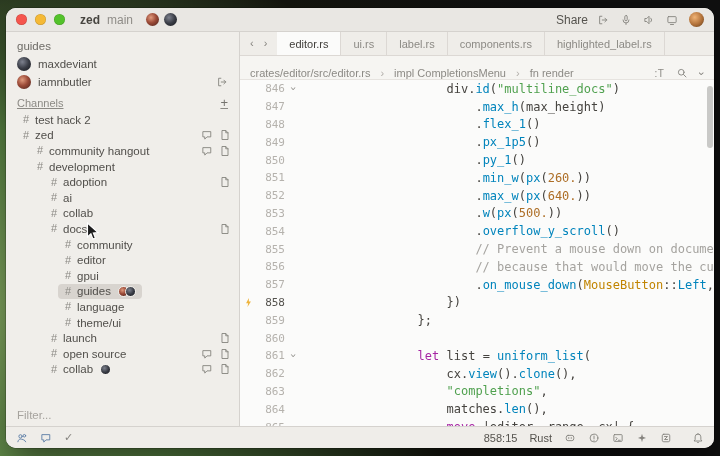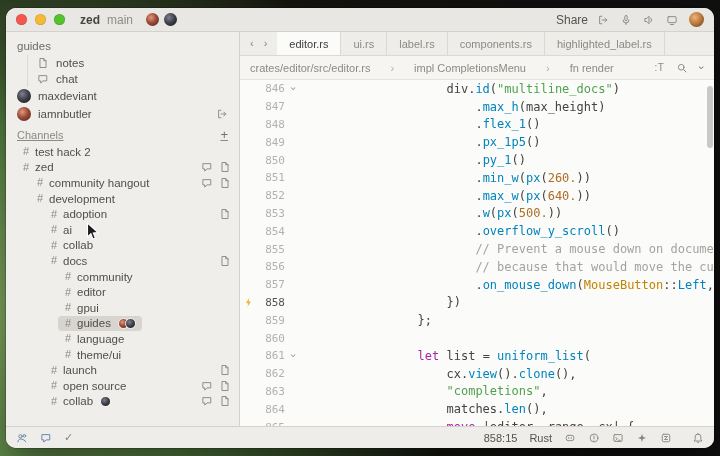--- a/index.html
+++ b/index.html
@@ -67,21 +67,21 @@
   .icn.hash-icon,.icn[data-name="hash-icon"]{width:8px;color:#8c8a85;}
   
   .editor{flex:1;min-width:0;display:flex;flex-direction:column;background:#fbfbfa;}
   .tabbar{height:24px;flex:none;background:#efede9;border-bottom:1px solid #dcd8d4;
     display:flex;align-items:stretch;font-size:11px;color:#8c8a85;overflow:hidden;}
   .tab-nav{display:flex;align-items:center;gap:10px;padding:0 10px;font-size:13px;}
   .tabs{display:flex;align-items:stretch;}
   .tab{display:flex;align-items:center;padding:0 12px;border-right:1px solid #dcd8d4;white-space:nowrap;}
   .tab.active{background:#fbfbfa;color:#403e3a;border-bottom:1px solid #fbfbfa;margin-bottom:-1px;}
   .toolbar{height:24px;flex:none;background:#f6f5f2;border-bottom:1px solid #e6e3df;
-    display:flex;align-items:center;gap:20px;padding:0 10px;font-size:11px;color:#8c8a85;white-space:nowrap;overflow:hidden;}
+    display:flex;align-items:flex-end;gap:10px;padding:0 10px;font-size:11px;color:#8c8a85;white-space:nowrap;overflow:hidden;}
   .toolbar .sep{color:#b2afaa;}
   .toolbar-actions{margin-left:auto;display:flex;gap:12px;align-items:center;}
   .selector-label{font-size:10px;color:#8c8a85;letter-spacing:.5px;}
   .code{flex:1;min-height:0;position:relative;overflow:hidden;
     font-family:"DejaVu Sans Mono","Liberation Mono",monospace;font-size:12px;}
   .code-line{display:flex;align-items:center;height:17.8px;white-space:pre;}
   .gut-bolt{width:17px;flex:none;display:flex;align-items:center;justify-content:center;}
   .gut-bolt svg{width:11px;height:11px;}
   .lnum{width:28px;flex:none;text-align:right;color:#b5b2ad;font-size:11px;}
   .lnum.active{color:#55534e;}
@@ -150,39 +150,20 @@
           </span>
         </div>
       <span class="avatar av-c tb-user" data-name="user-avatar"></span>
     </div>
 
     <div class="content" data-name="main-content">
       <div class="sidebar" data-name="collab-panel">
         <div class="side-row head" data-name="current-channel">
           <span data-name="current-channel-label">guides</span>
         </div>
-        <div class="files-group" data-name="channel-files">
-            <div class="side-row" data-name="channel-file-notes">
-              <span class="icn" data-name="file-icon">
-                <svg viewBox="0 0 16 16">
-                  <path d="M4.5 2h4.5l3 3v9h-7.5z" fill="none" stroke="currentColor" stroke-width="1.2" stroke-linecap="round" stroke-linejoin="round"></path>
-                  <path d="M9 2v3h3" fill="none" stroke="currentColor" stroke-width="1.2" stroke-linecap="round" stroke-linejoin="round"></path>
-                </svg>
-              </span>
-              <span data-name="channel-file-label">notes</span>
-            </div>
-            <div class="side-row" data-name="channel-file-chat">
-              <span class="icn" data-name="chat-icon">
-                <svg viewBox="0 0 16 16">
-                  <path d="M3 3.5h10v7H8l-3 3v-3H3z" fill="none" stroke="currentColor" stroke-width="1.2" stroke-linecap="round" stroke-linejoin="round"></path>
-                </svg>
-              </span>
-              <span data-name="channel-file-label">chat</span>
-            </div>
-          </div>
         <div data-name="participants">
             <div class="part-row" data-name="participant-maxdeviant">
               <span class="avatar av-b" data-name="participant-avatar"></span>
               <span data-name="participant-name">maxdeviant</span>
             </div>
             <div class="part-row" data-name="participant-iamnbutler">
               <span class="avatar av-a" data-name="participant-avatar"></span>
               <span data-name="participant-name">iamnbutler</span>
               <span class="trailing" data-name="participant-actions">
                 <span class="icn" data-name="leave-icon">
@@ -378,20 +359,23 @@
                 </span>
                 <span class="icn" data-name="file-icon">
                   <svg viewBox="0 0 16 16">
                     <path d="M4.5 2h4.5l3 3v9h-7.5z" fill="none" stroke="currentColor" stroke-width="1.2" stroke-linecap="round" stroke-linejoin="round"></path>
                     <path d="M9 2v3h3" fill="none" stroke="currentColor" stroke-width="1.2" stroke-linecap="round" stroke-linejoin="round"></path>
                   </svg>
                 </span>
               </span>
             </div>
           </div>
+        <div class="filter" data-name="filter-container">
+          <input data-name="filter-input" placeholder="Filter..." style="">
+        </div>
       </div>
 
       <div class="editor" data-name="editor-pane">
         <div class="tabbar" data-name="tab-bar">
           <div class="tab-nav" data-name="tab-nav">
               <span class="icn" data-name="chevron-left-icon">‹</span>
               <span class="icn" data-name="chevron-right-icon">›</span>
             </div>
           <div class="tabs" data-name="tabs">
               <div class="tab active" data-name="tab-editor-rs">

